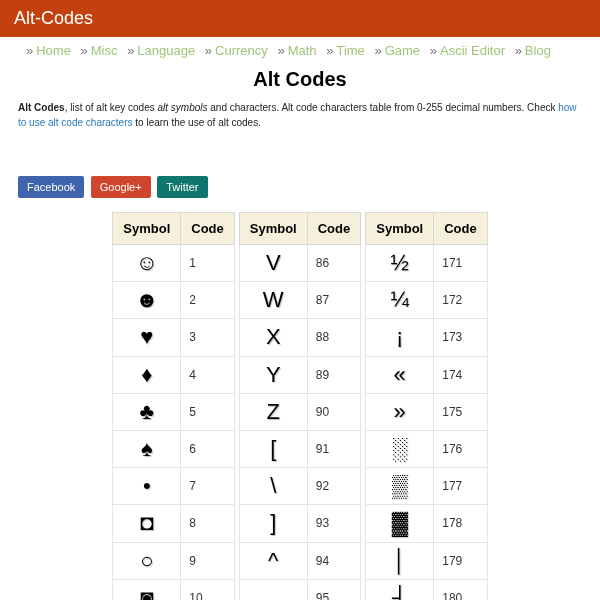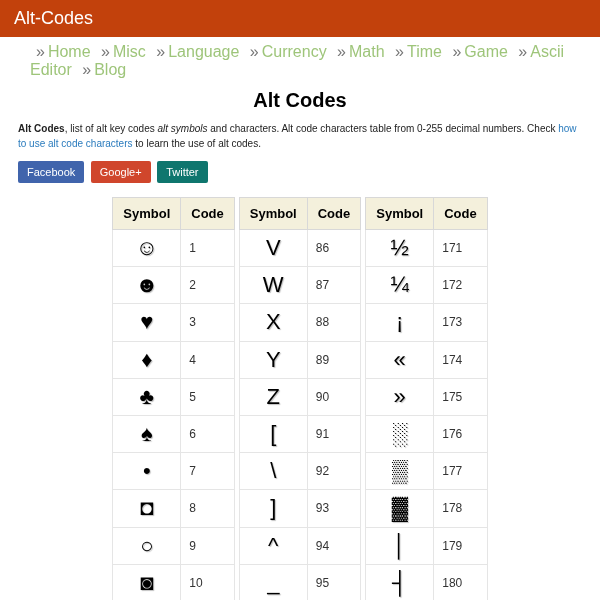--- a/index.html
+++ b/index.html
@@ -1,26 +1,26 @@
 <!DOCTYPE html>
 <html><head>
   <meta charset="utf-8">
   <style>
     * { margin: 0; padding: 0; box-sizing: border-box; }
     body { font-family: Verdana, Geneva, sans-serif; background: #fff; width: 600px; height: 600px; overflow: hidden; }
     .header-bar { background: #c2410c; color: #fff; padding: 8px 14px; font-size: 18px; }
-    .nav { padding: 6px 30px; font-size: 16px; }
+    .nav { padding: 6px 20px; font-size: 13px; }
     .nav-sep { color: #777; margin: 0 3px 0 6px; }
     .nav-link { color: #9ec57a; text-decoration: none; }
     .page-title { font-weight: bold; font-size: 20px; text-align: center; margin: 4px 0 10px; }
     .intro { font-size: 10px; color: #222; padding: 0 18px 10px; line-height: 1.45; }
     .intro a { color: #2a7bbd; text-decoration: none; }
     .share { padding: 0 18px 14px; }
     .share-btn { display: inline-block; color: #fff; font-size: 11px; padding: 5px 9px; margin-right: 2px; border-radius: 2px; cursor: pointer; }
-    .fb { background: #4064ac; }
+    .fb { background: #4064ac; margin-top: 36px; }
     .gp { background: #d0462c; }
     .tw { background: #0f766e; }
     .tables-wrap { display: flex; justify-content: center; gap: 4px; padding: 0 18px; }
     table { border-collapse: collapse; background: #fff; }
     th { background: #f4f0dc; font-size: 13px; font-weight: bold; text-align: left; padding: 8px 10px; border: 1px solid #d8d8d8; }
     th.sym { width: 54px; }
     th.code { width: 50px; }
     td { border: 1px solid #e5e5e5; padding: 6px 8px; text-align: center; font-size: 13px; }
     td.sym-cell { font-size: 22px; line-height: 1.1; text-shadow: 1px 1px 1px rgba(0,0,0,0.25); }
     td.code-cell { text-align: left; font-size: 12px; color: #333; }

